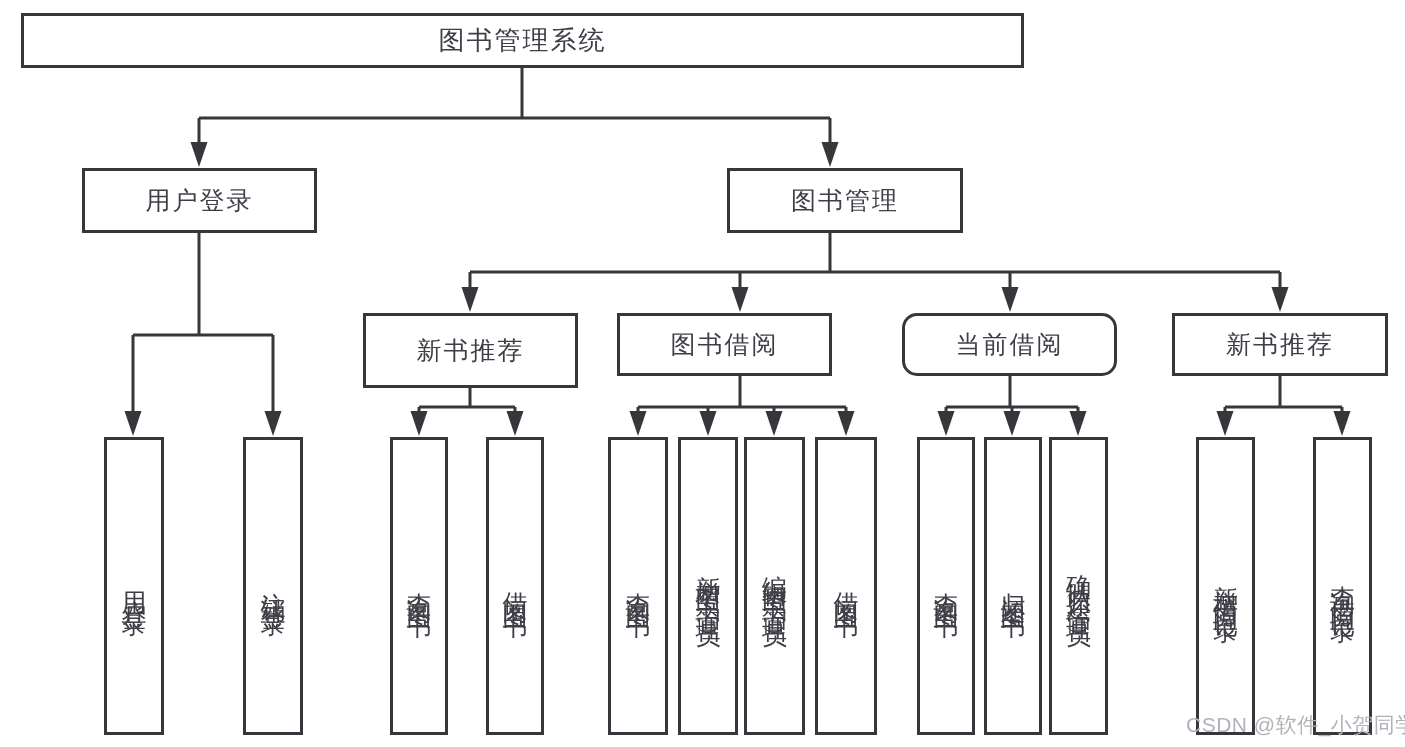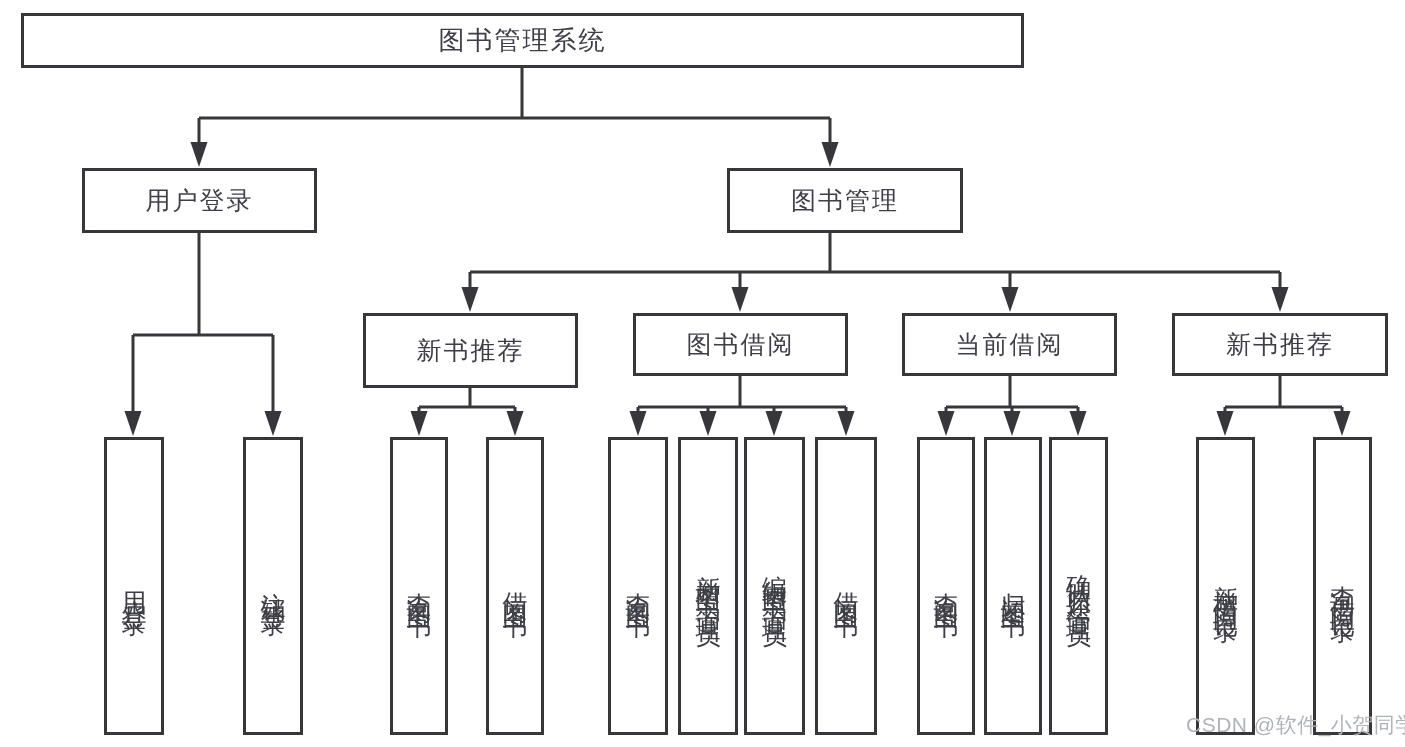--- a/index.html
+++ b/index.html
@@ -40,22 +40,22 @@
     top:437px;height:298px;
     line-height:1;
   }
   
   #n-root{left:21px;top:13px;width:1003px;height:55px;font-size:26px;}
   
   #n-login{left:82px;top:168px;width:235px;height:65px;}
   #n-mgmt{left:712px;top:168px;width:236px;height:65px;margin-left:15px;}
   
   #n-newbook{left:363px;top:313px;width:215px;height:75px;}
-  #n-borrow{left:633px;top:313px;width:215px;height:63px;}
-  #n-current{left:902px;top:313px;width:215px;height:63px;}
+  #n-borrow{left:617px;top:313px;width:215px;height:63px;}
+  #n-current{left:902px;top:313px;width:215px;height:63px;border-radius:15px;}
   #n-records{left:1172px;top:313px;width:216px;height:63px;}
   
   #v1{left:104px;width:60px;}
   #v2{left:243px;width:60px;}
   #v3{left:390px;width:58px;}
   #v4{left:486px;width:58px;}
   #v5{left:608px;width:60px;}
   #v6{left:678px;width:60px;}
   #v7{left:744px;width:61px;}
   #v8{left:815px;width:62px;}

